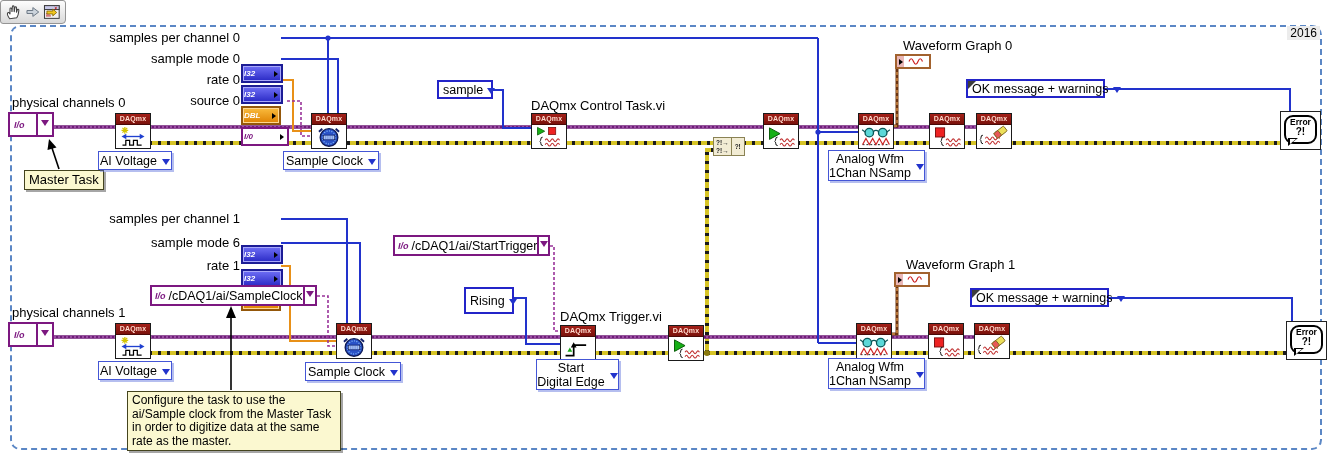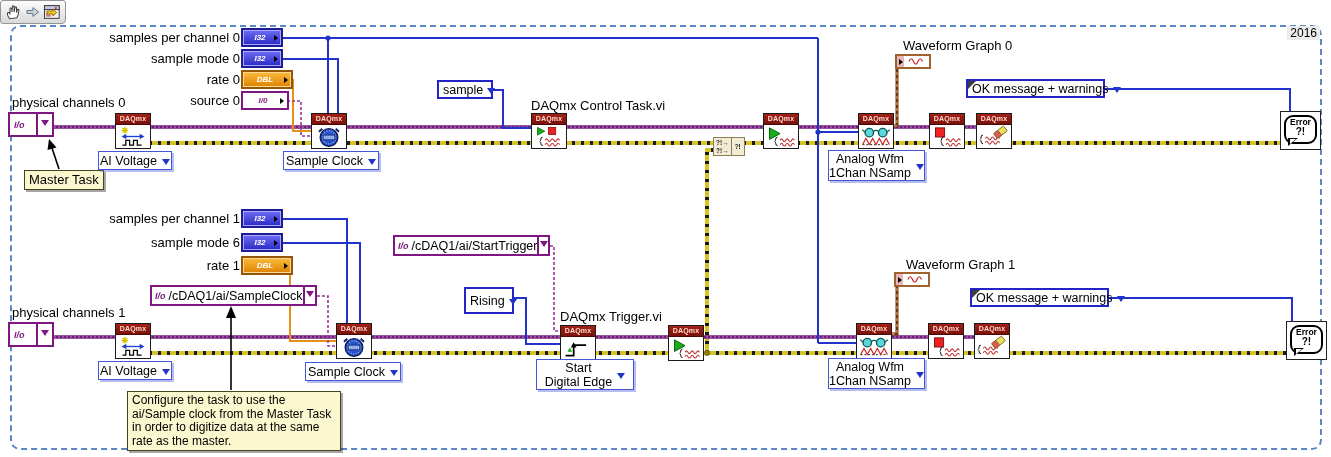--- a/index.html
+++ b/index.html
@@ -12,24 +12,24 @@
   .lblr{text-align:right;}
   
   .daqnode{position:absolute;width:36px;height:36px;background:#fff;border:1px solid #1a1a1a;
            box-sizing:border-box;z-index:3;}
   .nhdr{height:10px;background:linear-gradient(#a32018,#7a110b);border-bottom:1px solid #4a0806;
         color:#ffd9cc;font-size:7px;font-weight:bold;text-align:center;line-height:10px;
         letter-spacing:.2px;}
   .nbody{height:23px;display:flex;align-items:center;justify-content:center;}
   
   .term{position:absolute;height:15px;box-sizing:border-box;display:flex;align-items:center;
-        justify-content:center;z-index:3;font-weight:bold;font-style:italic;font-size:8px;}
+        justify-content:flex-start;z-index:3;font-weight:bold;font-style:italic;font-size:8px;margin-top:36px;}
   .t-i32{width:38px;background:linear-gradient(#6a6af2,#2e2ec8);border:1px solid #a8a8fa;
          box-shadow:0 0 0 2px #1c1c96;color:#fff;}
-  .t-dbl{width:48px;background:linear-gradient(#f8b83a,#e08606);border:1px solid #ffd890;
+  .t-dbl{width:36px;background:linear-gradient(#f8b83a,#e08606);border:1px solid #ffd890;
          box-shadow:0 0 0 2px #94570a;color:#fff;}
   .t-io{width:44px;background:#fff;border:1px solid #fff;box-shadow:0 0 0 2px #7c1880;color:#7c1880;}
   .otri{position:absolute;right:2px;top:50%;transform:translateY(-50%);width:0;height:0;
         border-left:4px solid #000;border-top:3.5px solid transparent;border-bottom:3.5px solid transparent;}
   .term span{margin-right:4px;}
   
   .ddv{position:absolute;background:#fff;border:1px solid #4456d6;box-shadow:2px 2px 0 rgba(90,110,220,.45);
        display:flex;align-items:center;justify-content:center;gap:5px;font-size:12.5px;z-index:3;
        box-sizing:border-box;color:#000;}
   .ddv .lines{text-align:center;line-height:14px;white-space:nowrap;}
@@ -467,21 +467,21 @@
 
   <div class="lbl" style="left:560px;top:309px">DAQmx Trigger.vi</div>
   <div class="daqnode" style="left:560px;top:325px">
     <div class="nhdr">DAQmx</div>
     <div class="nbody">
         <svg width="34" height="23">
           <use href="#ic-trig"></use>
         </svg>
       </div>
   </div>
-  <div class="ddv" style="left:536px;top:359px;width:98px;height:31px">
+  <div class="ddv" style="left:536px;top:359px;width:83px;height:31px">
     <span class="lines">
       <span style="display:block">Start</span>
       <span style="display:block">Digital Edge</span>
     </span>
       <i class="caret caret-b"></i>
   </div>
 
   <div class="daqnode" style="left:668px;top:325px">
     <div class="nhdr">DAQmx</div>
     <div class="nbody">

